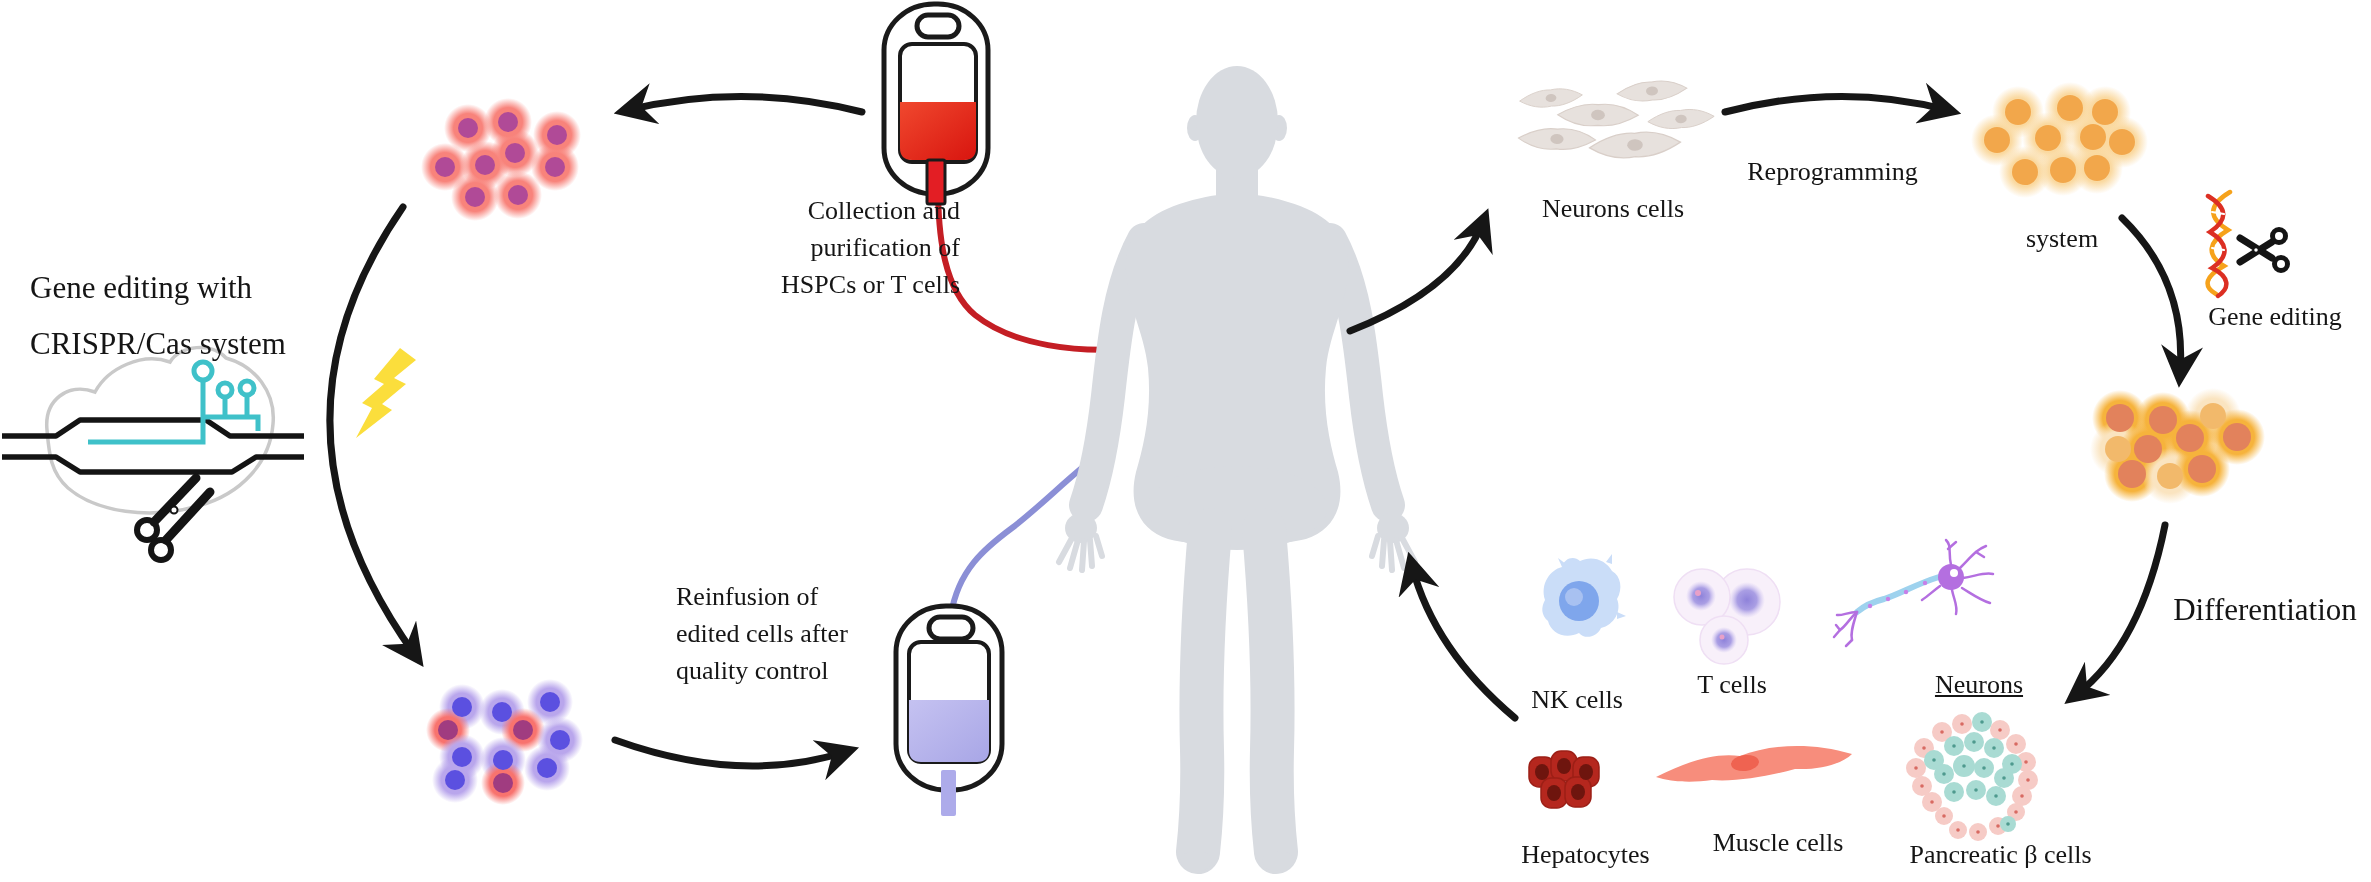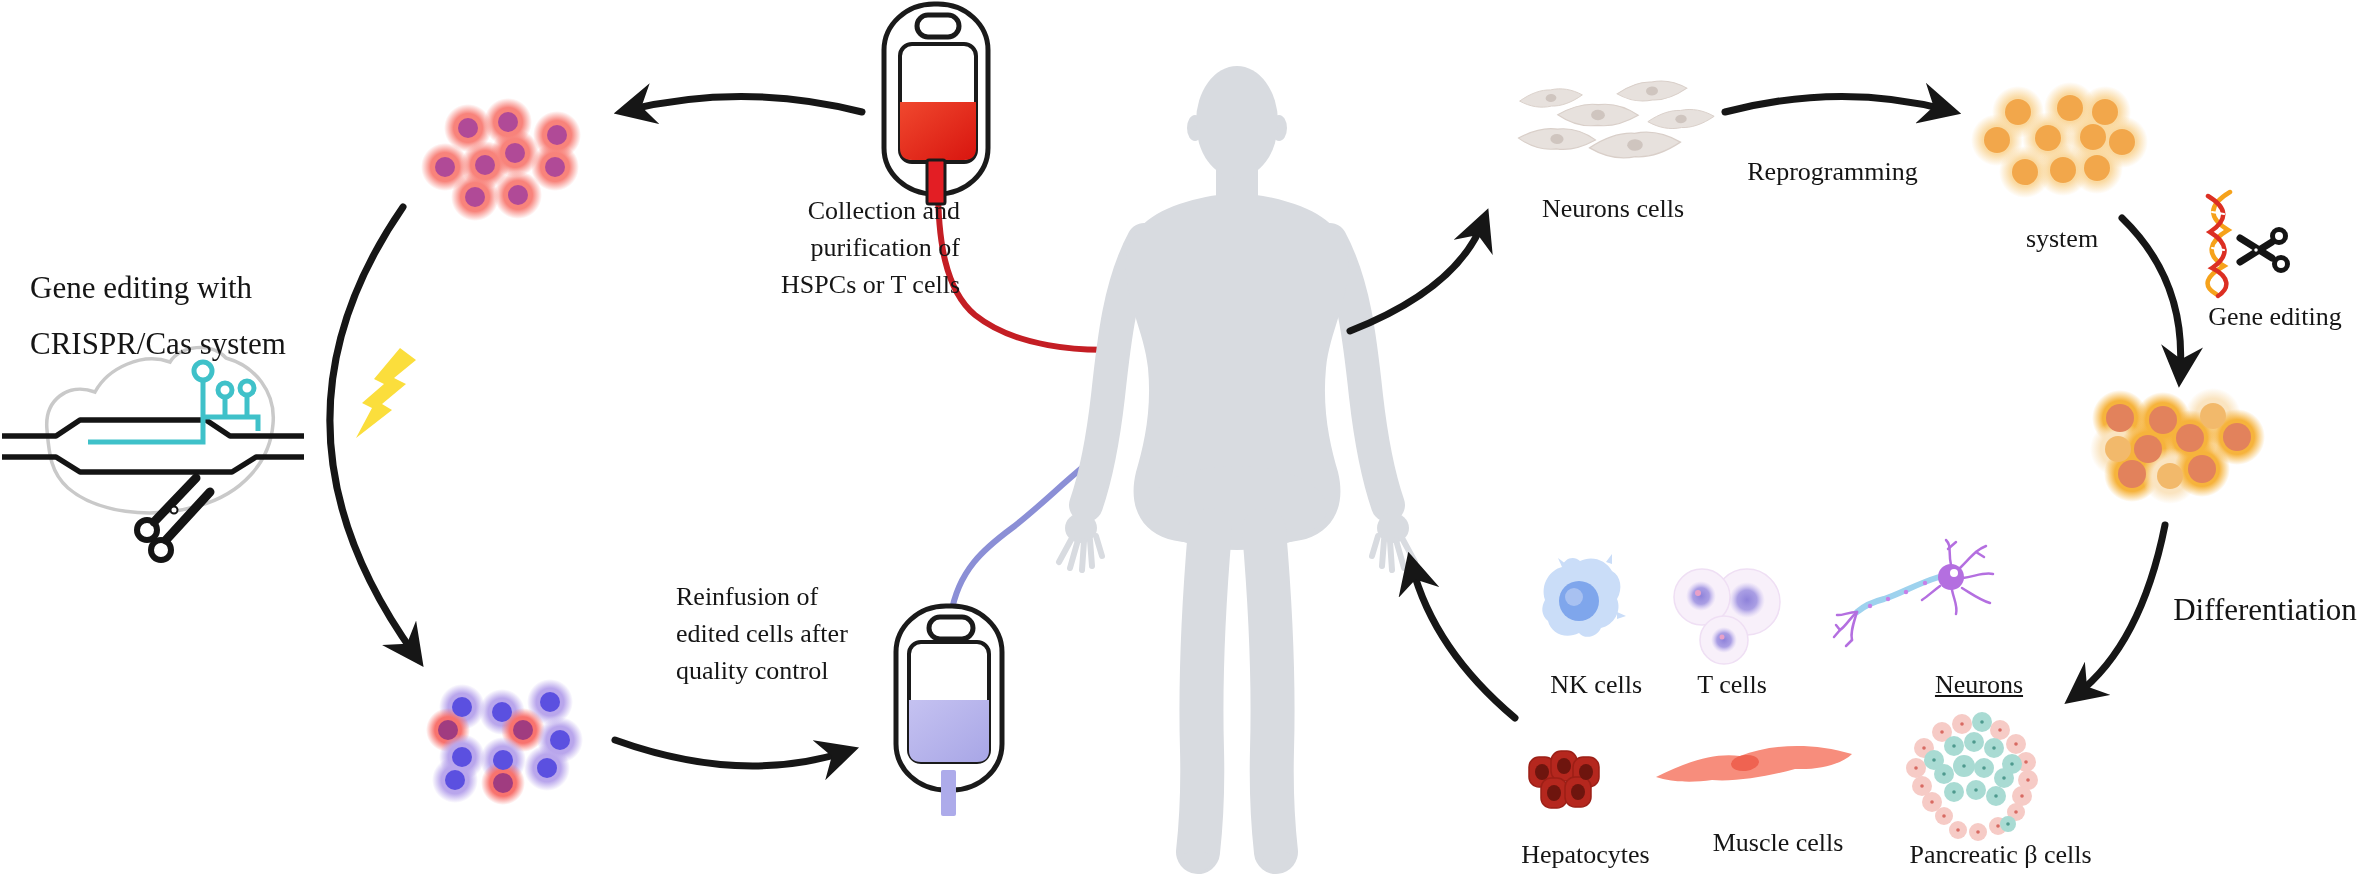--- a/index.html
+++ b/index.html
@@ -454,20 +454,20 @@
 <div class="lbl" style="left:676px;top:578px;width:270px;">Reinfusion of
 edited cells after
 quality control</div>
 
 <div class="lbl center" style="left:1518px;top:190px;width:190px;">Neurons cells</div>
 <div class="lbl center" style="left:1725px;top:153px;width:215px;">Reprogramming</div>
 <div class="lbl center" style="left:2012px;top:220px;width:100px;">system</div>
 <div class="lbl center" style="left:2185px;top:298px;width:180px;">Gene editing</div>
 <div class="lbl center big" style="left:2160px;top:573px;width:210px;margin-top:9px;">Differentiation</div>
 
-<div class="lbl center" style="left:1512px;top:666px;width:130px;text-align:right;">NK cells</div>
+<div class="lbl center" style="left:1512px;top:681px;width:130px;">NK cells</div>
 <div class="lbl center" style="left:1677px;top:666px;width:110px;">T cells</div>
 <div class="lbl center" style="left:1914px;top:666px;width:130px;text-decoration:underline;">Neurons</div>
 <div class="lbl center" style="left:1503px;top:836px;width:165px;">Hepatocytes</div>
 <div class="lbl center" style="left:1678px;top:824px;width:200px;">Muscle cells</div>
 <div class="lbl center" style="left:1883px;top:836px;width:235px;">Pancreatic β cells</div>
 
 </div>
 
 </body></html>

